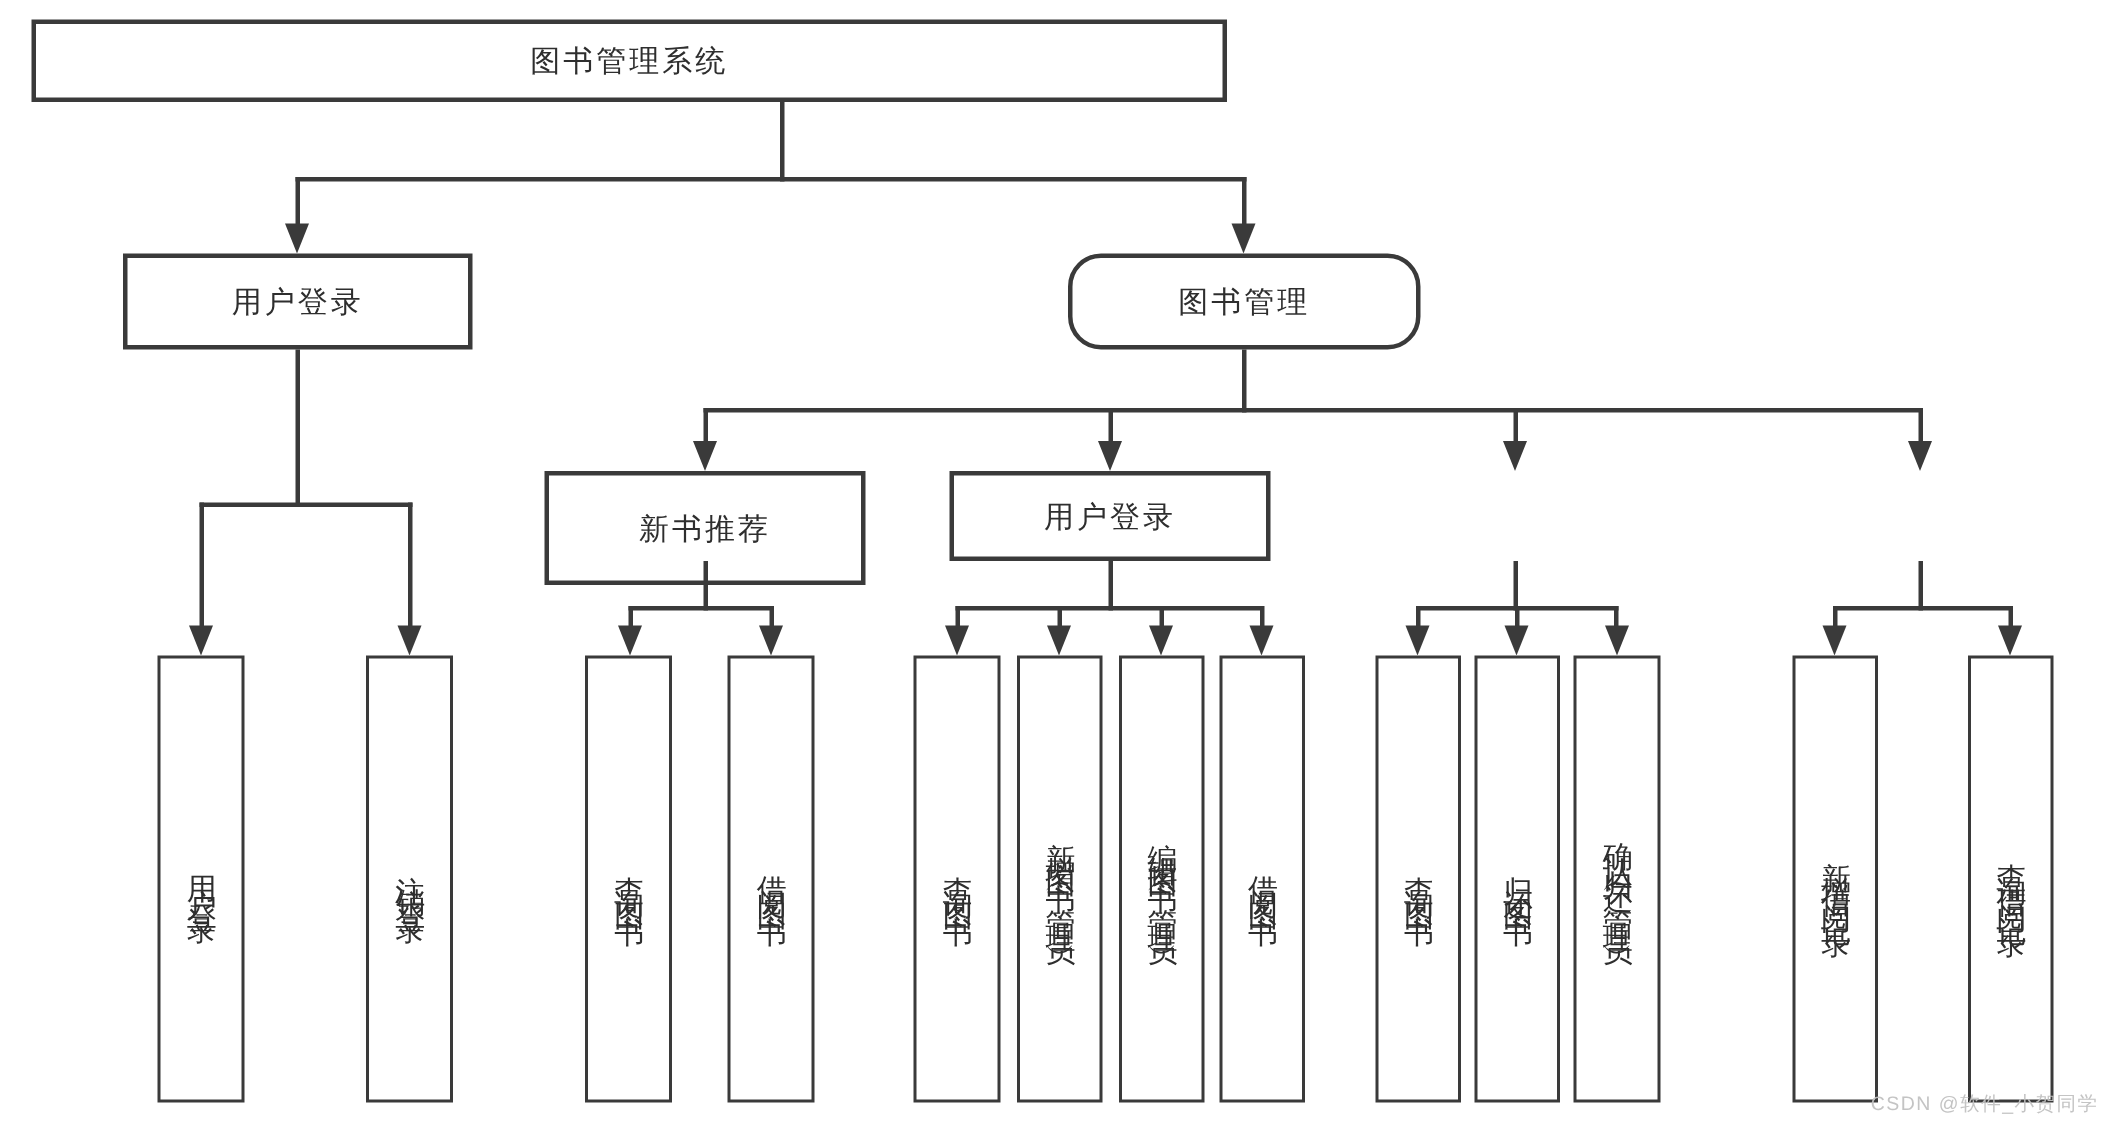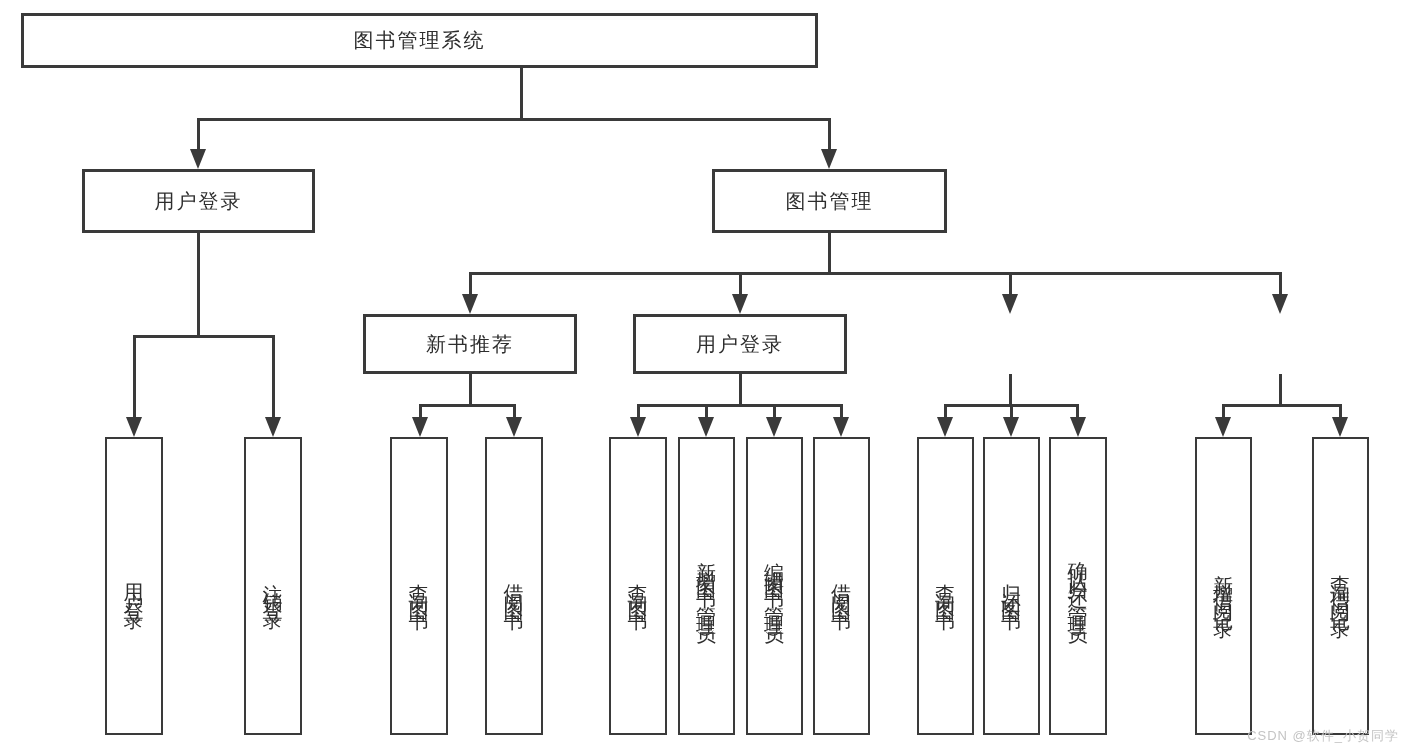--- a/index.html
+++ b/index.html
@@ -37,41 +37,41 @@
   <div class="box" style="left:21px;top:13px;width:797px;height:55px;">图书管理系统</div>
 
   <div class="vl" style="left:520px;top:68px;height:53px;"></div>
   <div class="hl" style="left:197px;top:118px;width:634px;"></div>
   <div class="vl" style="left:197px;top:118px;height:34px;"></div>
   <div class="ar" style="left:190px;top:149px;"></div>
   <div class="vl" style="left:828px;top:118px;height:34px;"></div>
   <div class="ar" style="left:821px;top:149px;"></div>
 
   <div class="box" style="left:82px;top:169px;width:233px;height:64px;">用户登录</div>
-  <div class="box" style="left:712px;top:169px;width:235px;height:64px;">图书管理</div>
+  <div class="box" style="left:712px;top:169px;width:235px;height:64px;border-radius:22px;">图书管理</div>
 
   <div class="vl" style="left:197px;top:233px;height:105px;"></div>
   <div class="hl" style="left:133px;top:335px;width:142px;"></div>
   <div class="vl" style="left:133px;top:335px;height:84px;"></div>
   <div class="ar" style="left:126px;top:417px;"></div>
   <div class="vl" style="left:272px;top:335px;height:84px;"></div>
   <div class="ar" style="left:265px;top:417px;"></div>
 
   <div class="vl" style="left:828px;top:233px;height:42px;"></div>
   <div class="hl" style="left:469px;top:272px;width:813px;"></div>
   <div class="vl" style="left:469px;top:272px;height:24px;"></div>
   <div class="ar" style="left:462px;top:294px;"></div>
   <div class="vl" style="left:739px;top:272px;height:24px;"></div>
   <div class="ar" style="left:732px;top:294px;"></div>
   <div class="vl" style="left:1009px;top:272px;height:24px;"></div>
   <div class="ar" style="left:1002px;top:294px;"></div>
   <div class="vl" style="left:1279px;top:272px;height:24px;"></div>
   <div class="ar" style="left:1272px;top:294px;"></div>
 
-  <div class="box" style="left:363px;top:314px;width:214px;height:60px;">新书推荐</div>
+  <div class="box" style="left:363px;top:314px;width:214px;height:76px;">新书推荐</div>
   <div class="box" style="left:633px;top:314px;width:214px;height:60px;">用户登录</div>
 
   <div class="vl" style="left:469px;top:374px;height:33px;"></div>
   <div class="hl" style="left:419px;top:404px;width:97px;"></div>
   <div class="vl" style="left:419px;top:404px;height:15px;"></div>
   <div class="ar" style="left:412px;top:417px;"></div>
   <div class="vl" style="left:513px;top:404px;height:15px;"></div>
   <div class="ar" style="left:506px;top:417px;"></div>
 
   <div class="vl" style="left:739px;top:374px;height:33px;"></div>

